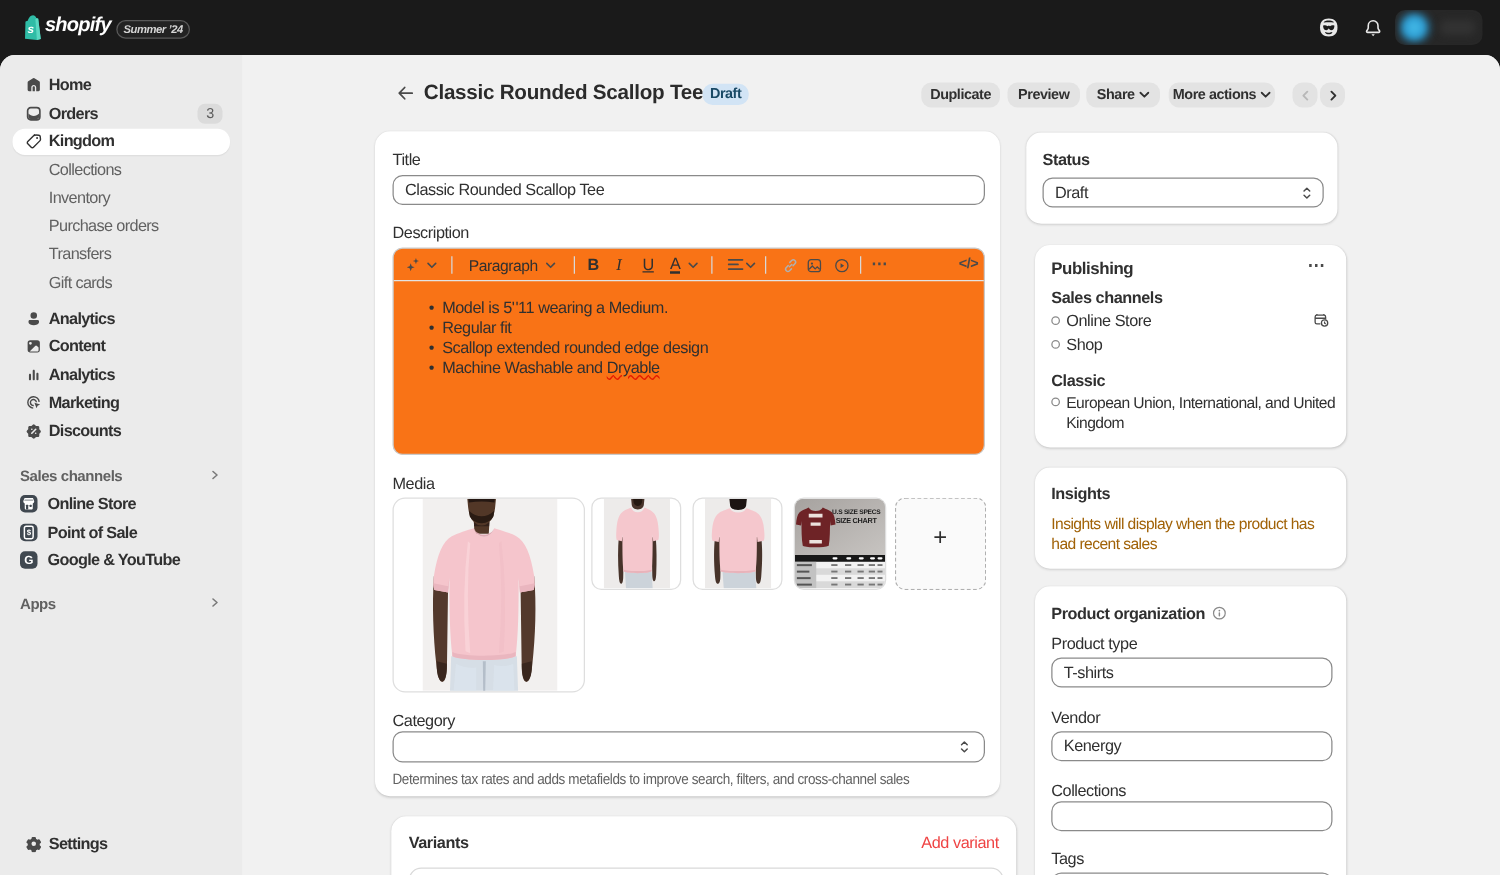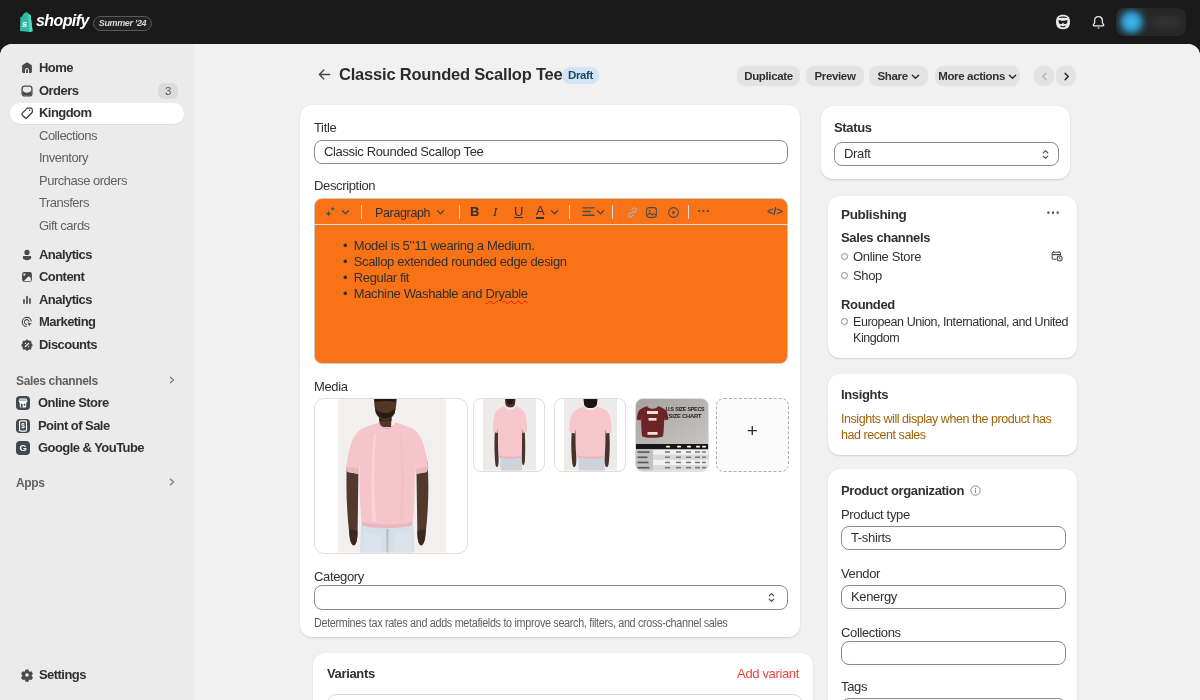--- a/index.html
+++ b/index.html
@@ -207,22 +207,22 @@
         <svg class="abs" style="left:352px;top:7px" width="13" height="13" viewBox="0 0 20 20">
             <circle cx="10" cy="10" r="7.5" fill="none" stroke="#4a4a4a" stroke-width="1.6"></circle>
             <path fill="#4a4a4a" d="M8.4 7l4.4 3-4.4 3z"></path>
           </svg>
         <div class="abs" style="left:373px;top:6px;width:1px;height:14px;background:#d8d8d8"></div>
         <div class="abs" style="left:382px;top:4px;font-size:13px;font-weight:bold;color:#4a4a4a;letter-spacing:1px">⋯</div>
         <div class="abs" style="left:452px;top:6px;font-size:11.5px;font-weight:bold;color:#4a4a4a">&lt;/&gt;</div>
 
         <div class="abs" style="left:28px;top:39px;font-size:13px;color:#303030;line-height:16px">
           <div>•&nbsp; Model is 5' '11 wearing a Medium.</div>
+          <div>•&nbsp; Regular fit</div>
           <div>•&nbsp; Scallop extended rounded edge design</div>
-          <div>•&nbsp; Regular fit</div>
           <div>•&nbsp; Machine Washable and <span style="text-decoration:underline;text-decoration-style:wavy;text-decoration-color:#e51c00;text-decoration-thickness:1px;text-underline-offset:2px">Dryable</span></div>
         </div>
       </div>
       <div class="lbl" style="left:14px;top:274px">Media</div>
       <div class="abs" id="tileBig" style="left:14px;top:293px;width:154px;height:155.5px;border:1px solid #dedede;border-radius:10px;background:#fff;overflow:hidden">
         <svg class="abs" style="left:23px;top:0" width="108" height="153.5" viewBox="0 0 113 153.5" preserveAspectRatio="none">
           <rect width="113" height="153.5" fill="#f2f0ef"></rect>
 
           <path d="M24 126 L79 126 L80 153.5 L23 153.5 Z" fill="#d6dee6"></path>
           <path d="M50.5 130 L53 130 L52.5 153.5 L50.8 153.5 Z" fill="#b4bec9"></path>
@@ -368,21 +368,21 @@
       <div class="abs" style="left:13px;top:34.5px;font-size:13px;font-weight:bold;color:#303030">Sales channels</div>
       <div class="abs" style="left:13px;top:57px;width:7px;height:7px;border:1.4px solid #8a8a8a;border-radius:50%"></div>
       <div class="abs" style="left:25px;top:53px;font-size:13px;color:#303030">Online Store</div>
       <svg class="abs" style="left:222px;top:53px" width="14" height="14" viewBox="0 0 20 20">
           <path fill="none" stroke="#4a4a4a" stroke-width="1.5" d="M5 4.5h8a2 2 0 0 1 2 2v3M5 4.5a2 2 0 0 0-2 2v6a2 2 0 0 0 2 2h4M5 4.5V3m8 1.5V3M3 8h12"></path>
           <circle cx="13.8" cy="13.5" r="3.6" fill="#fff" stroke="#4a4a4a" stroke-width="1.5"></circle>
           <path fill="none" stroke="#4a4a4a" stroke-width="1.4" d="M13.8 11.8v1.9l1.4.9"></path>
         </svg>
       <div class="abs" style="left:13px;top:76px;width:7px;height:7px;border:1.4px solid #8a8a8a;border-radius:50%"></div>
       <div class="abs" style="left:25px;top:72px;font-size:13px;color:#303030">Shop</div>
-      <div class="abs" style="left:13px;top:101px;font-size:13px;font-weight:bold;color:#303030">Rounded</div>
+      <div class="abs" style="left:13px;top:101px;font-size:13px;font-weight:bold;color:#303030">Classic</div>
       <div class="abs" style="left:13px;top:122px;width:7px;height:7px;border:1.4px solid #8a8a8a;border-radius:50%"></div>
       <div class="abs" style="left:25px;top:118px;width:222px;font-size:12.5px;letter-spacing:-0.45px;color:#303030;line-height:16px">European Union, International, and United Kingdom</div>
     </div>
 
     <div class="card" style="left:634px;top:330px;width:249px;height:81px">
       <div class="cardtitle" style="left:13px;top:12.5px">Insights</div>
       <div class="abs" style="left:13px;top:36.5px;width:222px;font-size:12.5px;letter-spacing:-0.45px;color:#a16207;line-height:16.5px">Insights will display when the product has had recent sales</div>
     </div>
 
     <div class="card" style="left:634px;top:424.5px;width:249px;height:245px">

